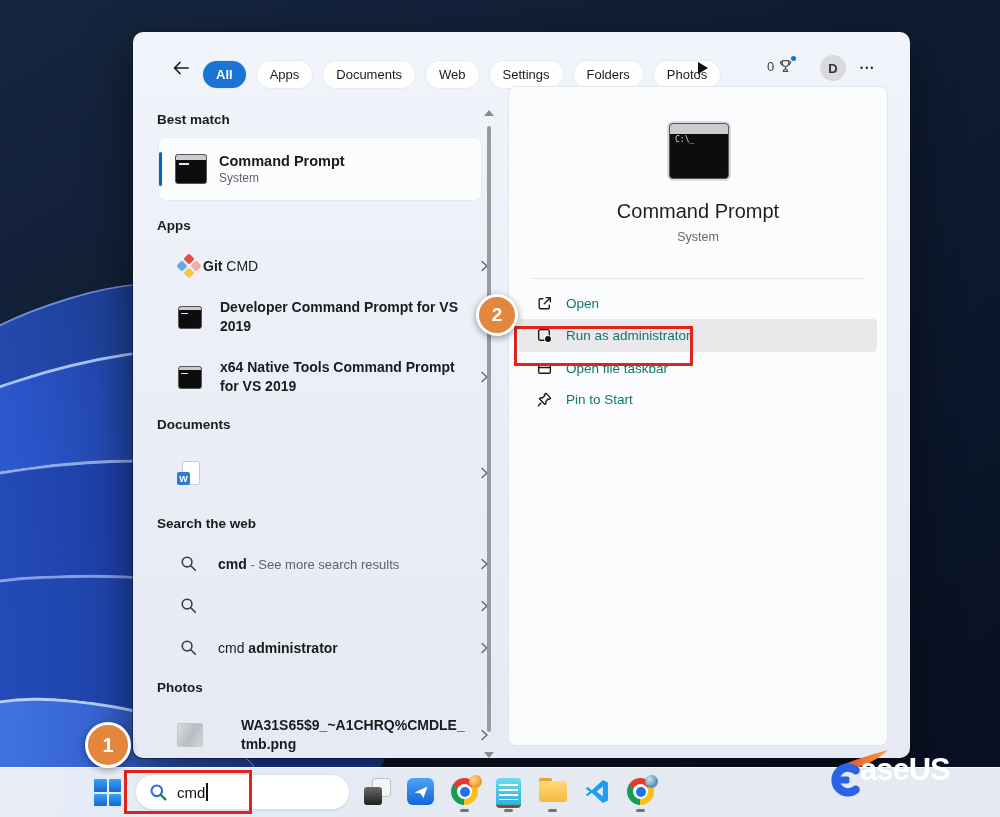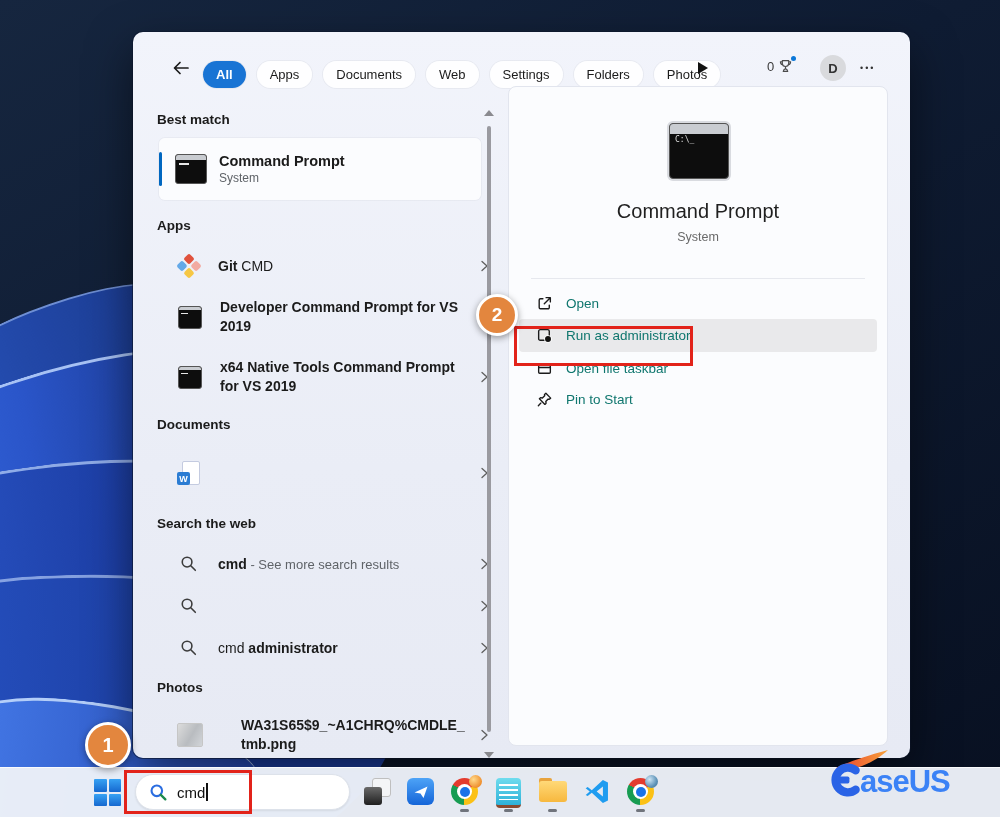--- a/index.html
+++ b/index.html
@@ -152,22 +152,22 @@
     position:relative;overflow:hidden;border-bottom:3px solid #8a4a2f;}
   .notepad::before{content:"";position:absolute;left:3px;right:3px;top:6px;height:16px;
     background:repeating-linear-gradient(180deg,#fff 0 2px,transparent 2px 5px);}
   .folder{position:relative;width:28px;height:22px;margin-top:3px;}
   .folder::before{content:"";position:absolute;left:0;top:-3px;width:13px;height:8px;border-radius:2px;background:#e8a33d;}
   .folder::after{content:"";position:absolute;left:0;top:0;width:28px;height:21px;border-radius:3px;
     background:linear-gradient(180deg,#ffd978,#f7b83e);}
 
   
   .easeus{position:absolute;left:828px;top:750px;width:165px;height:62px;z-index:60;}
-  .easeus .word{position:absolute;left:32px;top:14px;font-size:31px;font-weight:800;
-    color:#3b82f6;letter-spacing:-1px;text-align:center;}
+  .easeus .word{position:absolute;left:32px;top:2px;font-size:31px;font-weight:800;
+    color:#ffffff;letter-spacing:-1px;text-align:center;}
 
   .icon-stroke{stroke:#1b1b1b;fill:none;stroke-width:1.3;stroke-linecap:round;stroke-linejoin:round;}
 </style>
 </head>
 <body>
 
 <div class="stage">
 
   <div class="wallpaper">
     <div class="petal p4"></div>
@@ -220,21 +220,21 @@
 
     <div class="row" style="left:26px;top:216px;width:322px;height:36px;">
       <div style="width:24px;height:24px;margin-left:18px;display:flex;align-items:center;justify-content:center;">
         <div class="git">
             <i class="g1"></i>
             <i class="g2"></i>
             <i class="g3"></i>
             <i class="g4"></i>
           </div>
       </div>
-      <div class="txt" style="margin-left:17px;">
+      <div class="txt" style="margin-left:2px;">
         <span class="b">Git</span><span> CMD</span>
       </div>
       <svg class="chev" viewBox="0 0 14 14">
           <path d="M5 2.5 10 7l-5 4.5" class="icon-stroke" style="stroke:#5f5f5f"></path>
         </svg>
     </div>
 
     <div class="row" style="left:26px;top:258px;width:322px;height:54px;">
       <div class="cmdicon cmd22" style="margin-left:19px;"></div>
       <div class="txt b" style="margin-left:18px;">Developer Command Prompt for VS 2019</div>

